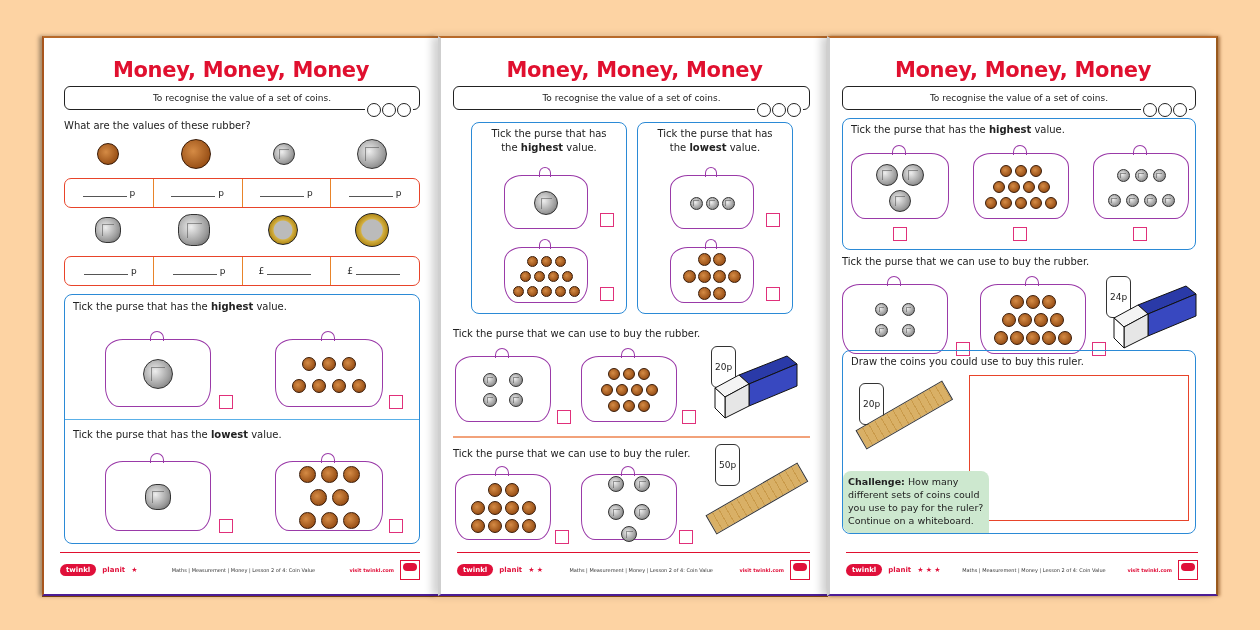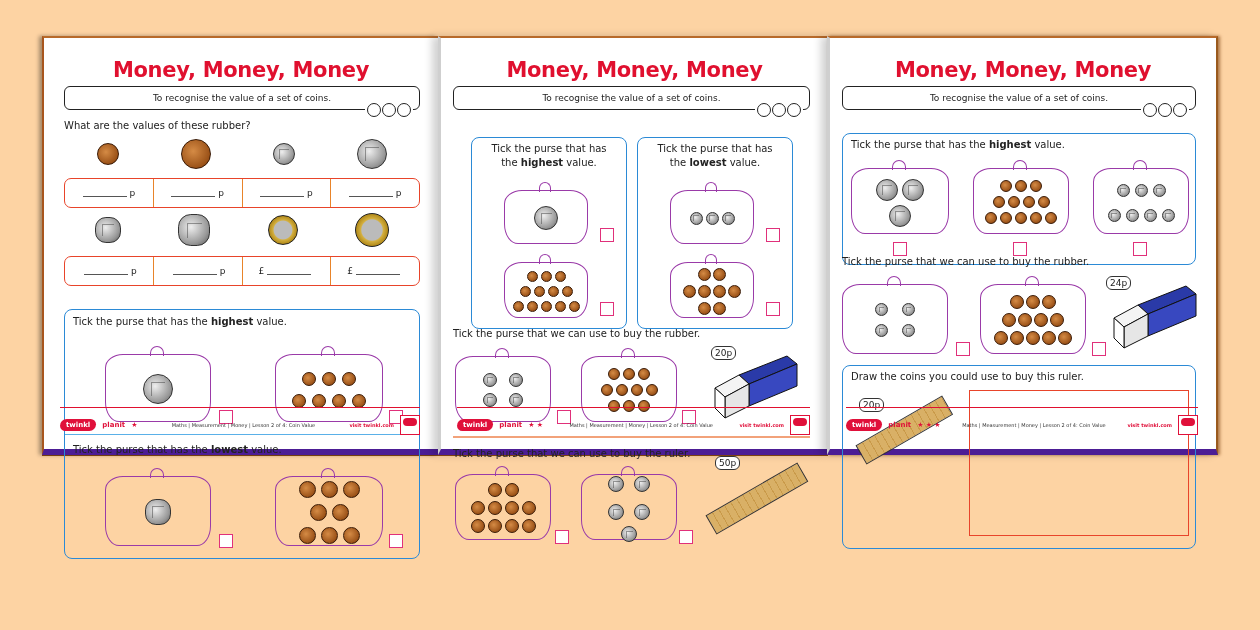--- a/index.html
+++ b/index.html
@@ -1,19 +1,19 @@
 <!DOCTYPE html>
 <html><head>
 <meta charset="utf-8">
 <style>
   * { box-sizing: border-box; margin: 0; padding: 0; }
   html, body { width: 1260px; height: 630px; overflow: hidden; }
   body { background: #fdd3a3; font-family: "DejaVu Sans", sans-serif; position: relative; }
 
-  .page { position: absolute; top: 36px; height: 419px; background: #fff; box-shadow: -3px 0 4px rgba(0,0,0,0.35), 0 1px 0 #8a4a12; border-left: 2px solid #a8561e; border-bottom: 6px solid #4c1d95; border-top: 2px solid #b86a2a; }
+  .page { position: absolute; top: 36px; height: 560px; background: #fff; box-shadow: -3px 0 4px rgba(0,0,0,0.35), 0 1px 0 #8a4a12; border-left: 2px solid #a8561e; border-bottom: 2px solid #4c1d95; border-top: 2px solid #b86a2a; }
   .page.p1 { left: 42px; width: 396px; }
   .page.p2 { left: 438px; width: 390px; border-left: 3px solid #cfcfcf; box-shadow: -6px 0 8px rgba(0,0,0,0.18), 0 1px 0 #8a4a12; }
   .page.p3 { left: 827px; width: 391px; border-left: 3px solid #cfcfcf; box-shadow: -6px 0 8px rgba(0,0,0,0.18), 2px 0 3px rgba(120,60,10,.6); border-right: 2px solid #9a5a1e; }
 
   .title { position: absolute; top: 20px; left: 0; right: 0; text-align: center; color: #e0102f; font-weight: bold; font-size: 21px; font-family: "DejaVu Sans", sans-serif; letter-spacing: -0.3px; }
 
   .objective { position: absolute; top: 48px; left: 20px; right: 18px; height: 24px; border: 1.5px solid #222; border-radius: 6px; text-align: center; font-size: 9px; line-height: 22px; color: #222; }
   .dots { position: absolute; right: 6px; bottom: -8px; display: flex; gap: 1px; background: #fff; padding: 0 2px; }
   .dot { width: 14px; height: 14px; border: 1.5px solid #222; border-radius: 50%; background: #fff; }
 
@@ -25,31 +25,31 @@
   .coin.copper { background: radial-gradient(circle at 40% 40%, #d58b45, #9b5218 70%, #5a2a08); border: 1px solid #3a1a05; }
   .coin.silver { background: radial-gradient(circle at 40% 40%, #eee, #999 65%, #555); border: 1px solid #333; }
   .coin.silver::after { content: ""; position: absolute; inset: 25%; border-left: 1px solid #444; border-top: 1px solid #444; opacity: .5; }
   .coin.gold { background: radial-gradient(circle, #bbb 45%, #d4b040 50%, #b28a1a 70%, #3a2a05); border: 1px solid #222; }
 
   .answerrow { position: absolute; left: 20px; right: 18px; height: 30px; border: 1.5px solid #e8442a; border-radius: 7px; display: flex; }
   .answerrow .cell { flex: 1; border-right: 1px solid #e8842a; display: flex; align-items: center; justify-content: center; font-size: 9px; color: #222; gap: 3px; }
   .answerrow .cell:last-child { border-right: none; }
   .blank { display: inline-block; width: 44px; border-bottom: 1px solid #555; height: 8px; }
 
-  .box { position: absolute; border: 1.5px solid #2b8ad6; border-radius: 8px; margin-top: 15px; }
+  .box { position: absolute; border: 1.5px solid #2b8ad6; border-radius: 8px; }
   .divider-blue { position: absolute; height: 1px; background: #5ab0e8; }
   .divider-orange { position: absolute; height: 1.5px; background: #f2a27a; }
 
   .purse { position: absolute; border: 1.2px solid #9a3aa8; border-radius: 18px 18px 14px 14px / 14px 14px 20px 20px; }
   .purse::before { content: ""; position: absolute; left: 42%; top: -9px; width: 12%; height: 9px; border: 1.2px solid #9a3aa8; border-bottom: none; border-radius: 8px 8px 0 0; }
   .purse .coins { position: absolute; inset: 8px 8px 6px 8px; display: flex; flex-wrap: wrap; justify-content: center; align-content: center; gap: 3px; }
 
   .tick { position: absolute; width: 14px; height: 14px; border: 1.3px solid #e0307a; background: #fff; }
 
-  .tag { position: absolute; border: 1px solid #333; border-radius: 6px; background: #fff; font-size: 9px; padding: 1px 3px; color: #222; }
+  .tag { position: absolute; border: 1px solid #333; border-radius: 6px; background: #fff; font-size: 9px; padding: 15px 3px; color: #222; }
   .eraser { position: absolute; }
   .ruler { position: absolute; background: repeating-linear-gradient(90deg, #d9b066 0 6px, #c99a4a 6px 7px); border: 1.2px solid #333; transform-origin: left center; }
 
   .drawbox { position: absolute; border: 1.5px solid #e8442a; }
   .challenge { position: absolute; background: #cde8cf; border-radius: 8px 8px 0 8px; font-size: 9.5px; line-height: 13px; padding: 4px 5px; color: #222; }
 
   .footer { position: absolute; left: 16px; right: 18px; bottom: 12px; height: 30px; border-top: 1.5px solid #e0102f; display: flex; align-items: center; justify-content: space-between; font-size: 5px; color: #333; padding-top: 4px; }
   .logo { display: flex; align-items: center; gap: 6px; }
   .twinkl-logo { background: #e0103a; color: #fff; font-weight: bold; font-size: 7px; padding: 2px 6px; border-radius: 10px 8px 10px 8px; }
   .planit { color: #e0103a; font-size: 7px; font-weight: bold; }
@@ -316,21 +316,21 @@
     <div class="coins" style="inset:10px 14px 6px 14px;gap:6px 10px;">
       <span class="coin silver" style="width:16px;height:16px;"></span>
         <span class="coin silver" style="width:16px;height:16px;"></span>
       <span style="flex-basis:100%;height:0"></span>
       <span class="coin silver" style="width:16px;height:16px;"></span>
         <span class="coin silver" style="width:16px;height:16px;"></span>
         <span class="coin silver" style="width:16px;height:16px;"></span>
     </div>
   </div>
   <div class="tick" style="top:492px;left:238px;"></div>
-  <div class="tag" style="top:418px;left:274px;">50p</div>
+  <div class="tag" style="top:406px;left:274px;">50p</div>
   <div class="ruler" style="top:476px;left:270px;width:106px;height:22px;transform:rotate(-30deg);"></div>
 
   <div class="footer">
     <div class="logo">
         <span class="twinkl-logo">twinkl</span>
         <span class="planit">planit</span>
         <span class="stars">★ ★</span>
       </div>
     <span>Maths | Measurement | Money | Lesson 2 of 4: Coin Value</span>
     <div class="logo">
@@ -432,20 +432,21 @@
     <polygon points="6,38 30,25 40,34 16,47" fill="#f4f4f4" stroke="#111" stroke-width="1"></polygon>
     <polygon points="16,47 40,34 40,56 16,68" fill="#e6e6e6" stroke="#111" stroke-width="1"></polygon>
     <polygon points="6,38 16,47 16,68 6,58" fill="#fff" stroke="#111" stroke-width="1"></polygon>
   </svg>
 
   <div class="box" style="top:312px;left:12px;right:20px;height:184px;">
     <div class="q" style="top:5px;left:8px;">Draw the coins you could use to buy this ruler.</div>
     <div class="tag" style="top:32px;left:16px;">20p</div>
     <div class="ruler" style="top:78px;left:18px;width:100px;height:22px;transform:rotate(-30deg);"></div>
     <div class="drawbox" style="top:24px;left:126px;width:220px;height:146px;"></div>
+    <div class="challenge" style="top:120px;left:0;width:146px;height:62px;"><b>Challenge:</b><span> How many different sets of coins could you use to pay for the ruler? Continue on a whiteboard.</span></div>
   </div>
 
   <div class="footer">
     <div class="logo">
         <span class="twinkl-logo">twinkl</span>
         <span class="planit">planit</span>
         <span class="stars">★ ★ ★</span>
       </div>
     <span>Maths | Measurement | Money | Lesson 2 of 4: Coin Value</span>
     <div class="logo">

